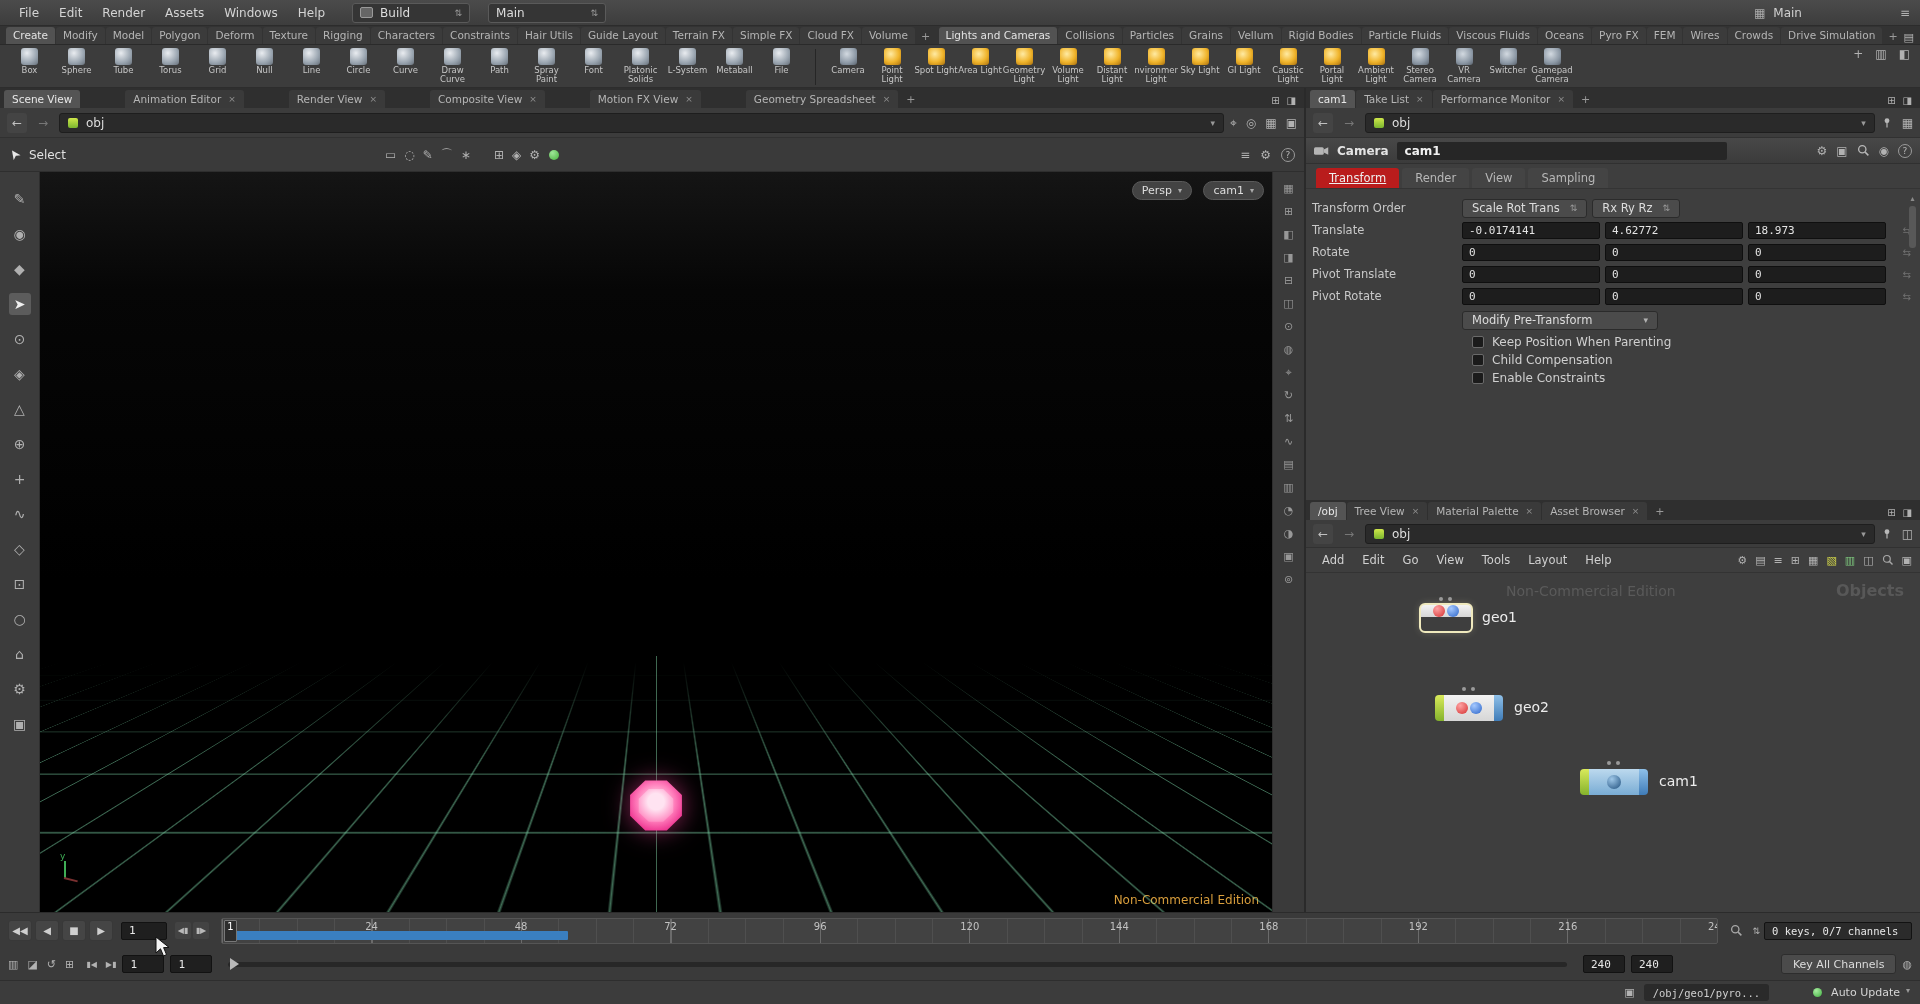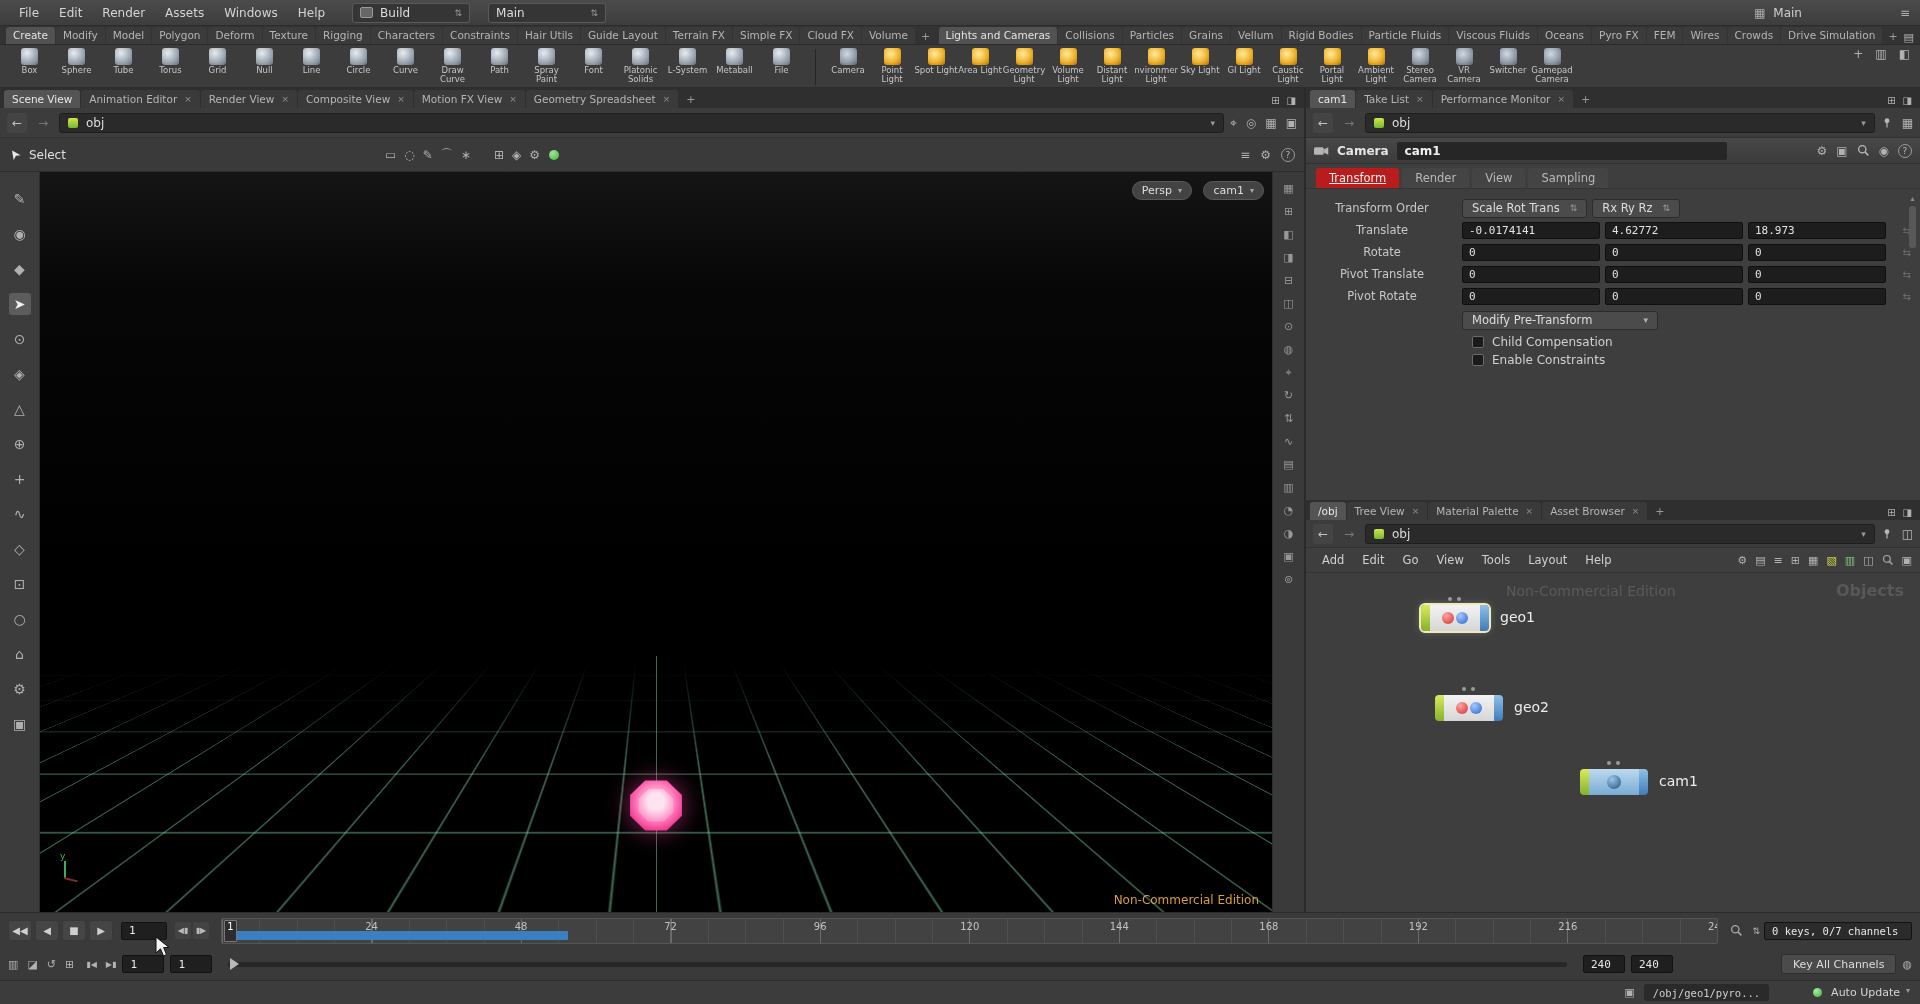--- a/index.html
+++ b/index.html
@@ -127,21 +127,21 @@
     background:linear-gradient(#484848,#3b3b3b); border-bottom:1px solid #303030; }
   .param-header .type { color:#e4e4e4; font-weight:bold; font-size:12px; }
   .name-strip { flex:1; max-width:330px; height:18px; background:#262626; border-radius:2px;
     display:flex; align-items:center; padding:0 8px; color:#f0f0f0; font-weight:bold; font-size:12px; }
   .param-header-icons { margin-left:auto; display:flex; gap:9px; align-items:center; color:#b0b0b0; font-size:12px; }
   .param-tabs { height:25px; display:flex; gap:3px; align-items:flex-end; padding:0 10px; border-bottom:1px solid #343434; }
   .param-tab { padding:3px 13px; border-radius:3px 3px 0 0; color:#b8b8b8; font-size:11.5px; background:#444; }
   .param-tabs .param-tab:first-child { background:#b91c1c; color:#efefef;text-decoration:underline; }
   .param-body { padding:8px 6px 0 6px; }
   .prm-row { display:flex; align-items:center; height:22px; }
-  .prm-label { width:150px; text-align:center; padding-right:10px; color:#c8c8c8; font-size:11.5px; white-space:nowrap; }
+  .prm-label { width:150px; text-align:left; padding-right:10px; color:#c8c8c8; font-size:11.5px; white-space:nowrap; }
   .prm-fields { display:flex; gap:5px; flex:1; align-items:center; }
   .prm-field { width:138px; height:17px; background:#1d1d1d; border:1px solid #0f0f0f; border-radius:2px;
     color:#e4e4e4; font-size:11px; font-family:"DejaVu Sans Mono","Liberation Mono",monospace;
     display:flex; align-items:center; padding:0 6px; }
   .row-end-icon { margin-left:auto; color:#707070; font-size:10px; padding-right:3px; }
   .prm-dd { height:19px; background:#4b4b4b; border:1px solid #2b2b2b; border-radius:3px;
     display:flex; align-items:center; gap:10px; padding:0 9px; font-size:11.5px; color:#ddd; }
   .prm-dd .spin { font-size:9px; color:#9a9a9a; }
   .prm-check { display:flex; align-items:center; gap:8px; height:18px; margin-left:160px; }
   .checkbox { width:12px; height:12px; background:#1b1b1b; border:1px solid #6a6a6a; border-radius:2px; }
@@ -469,21 +469,21 @@
     <span class="glyph">+</span>
     <span class="glyph">▥</span>
     <span class="glyph">◧</span>
   </div>
 </div>
 
 <div class="main-area">
 
   <div class="left-pane">
     <div class="pane-tabbar">
-      <div style="display:flex;align-items:flex-end;">
+      <div style="display:flex;align-items:flex-end;gap:44px;">
 
           <div class="pane-tab">
             <span>Scene View</span>
 
           </div>
 
           <div class="pane-tab">
             <span>Animation Editor</span>
             <span class="tab-close">×</span>
           </div>
@@ -756,20 +756,24 @@
         <div class="prm-row" style="height:26px;">
           <div class="prm-label"></div>
           <div class="prm-dd" style="width:196px;justify-content:space-between;">
             <span>Modify Pre-Transform</span>
             <span class="dd glyph" style="font-size:9px;">▾</span>
           </div>
         </div>
 
         <div>
 
+            <div class="prm-check">
+              <span class="checkbox"></span>
+              <span>Keep Position When Parenting</span>
+            </div>
 
             <div class="prm-check">
               <span class="checkbox"></span>
               <span>Child Compensation</span>
             </div>
 
             <div class="prm-check">
               <span class="checkbox"></span>
               <span>Enable Constraints</span>
             </div>
@@ -855,21 +859,21 @@
               <line x1="10" y1="10" x2="14" y2="14" stroke="#a8a8a8" stroke-width="1.8"></line>
             </svg>
           <span class="glyph">▣</span>
         </div>
       </div>
 
       <div class="net-canvas">
         <div class="net-watermark">Non-Commercial Edition</div>
         <div class="net-context">Objects</div>
 
-        <div class="node selected" style="left:115px; top:32px;">
+        <div class="node selected" style="left:115px; top:32px;flex-direction:column;">
           <span class="node-badges"></span>
           <div class="flag l"></div>
           <div class="node-body">
               <span class="c1"></span>
               <span class="c2"></span>
             </div>
           <div class="flag r"></div>
           <div class="node-label">geo1</div>
         </div>
 

